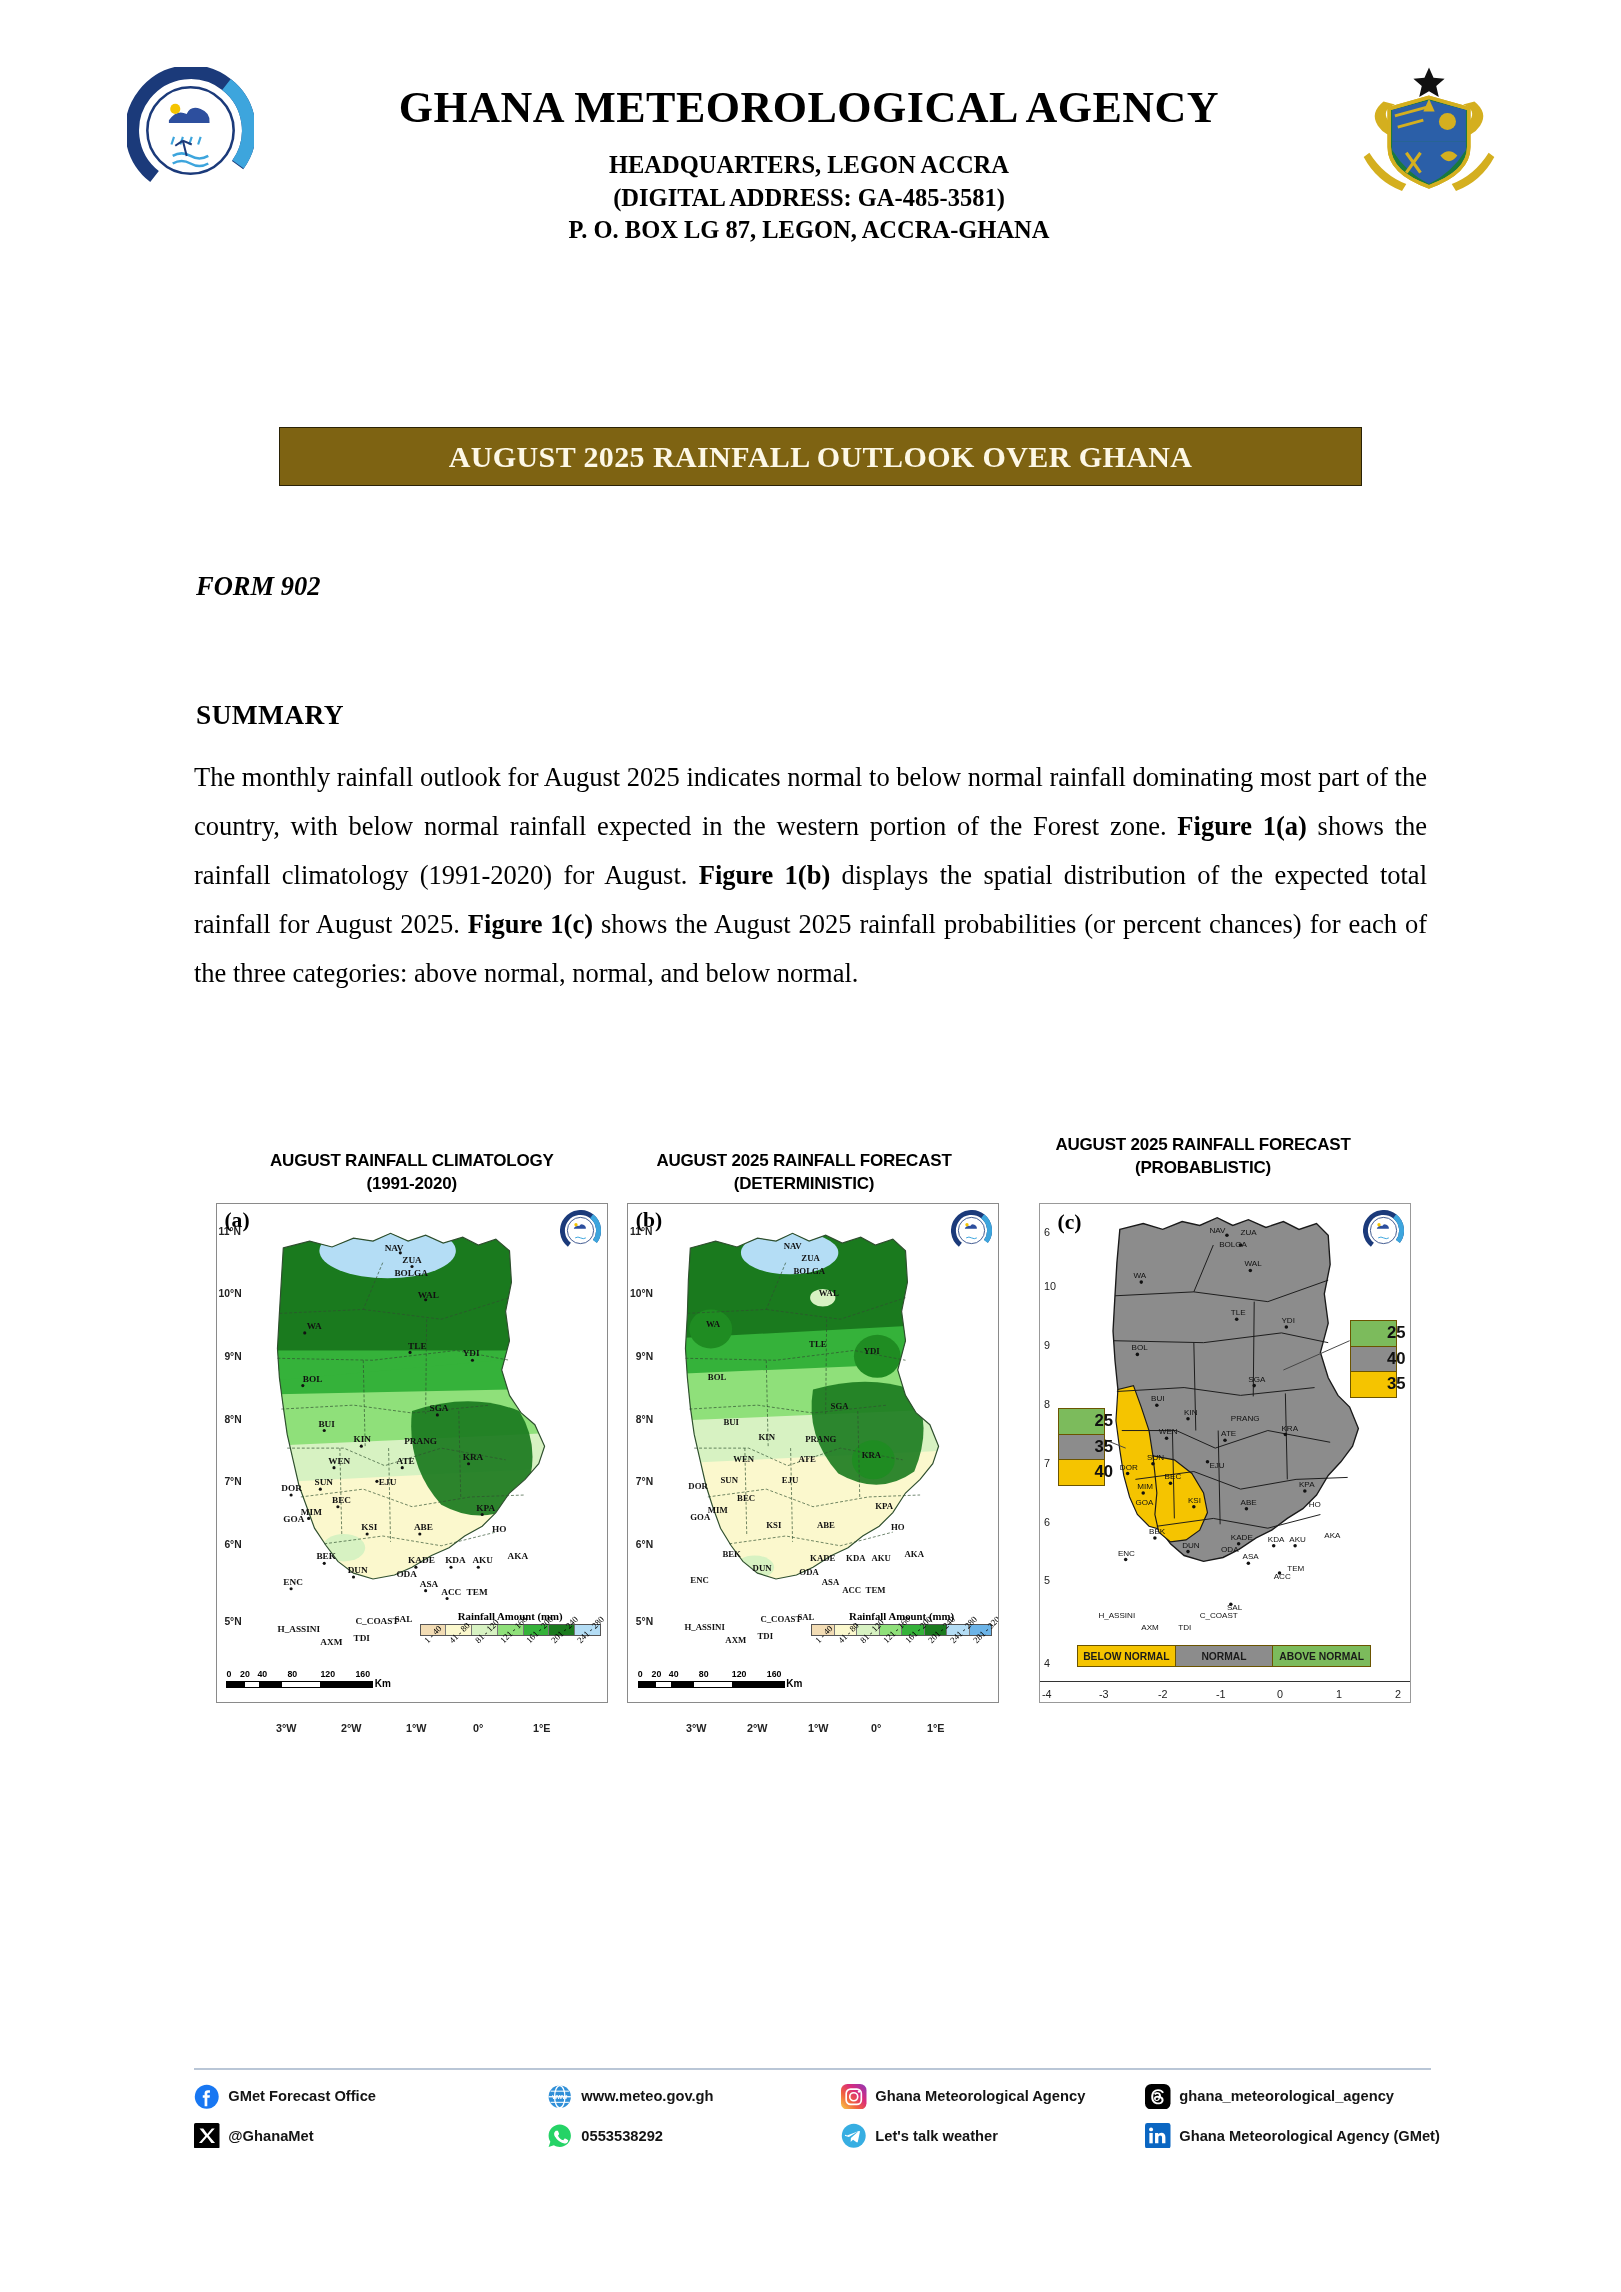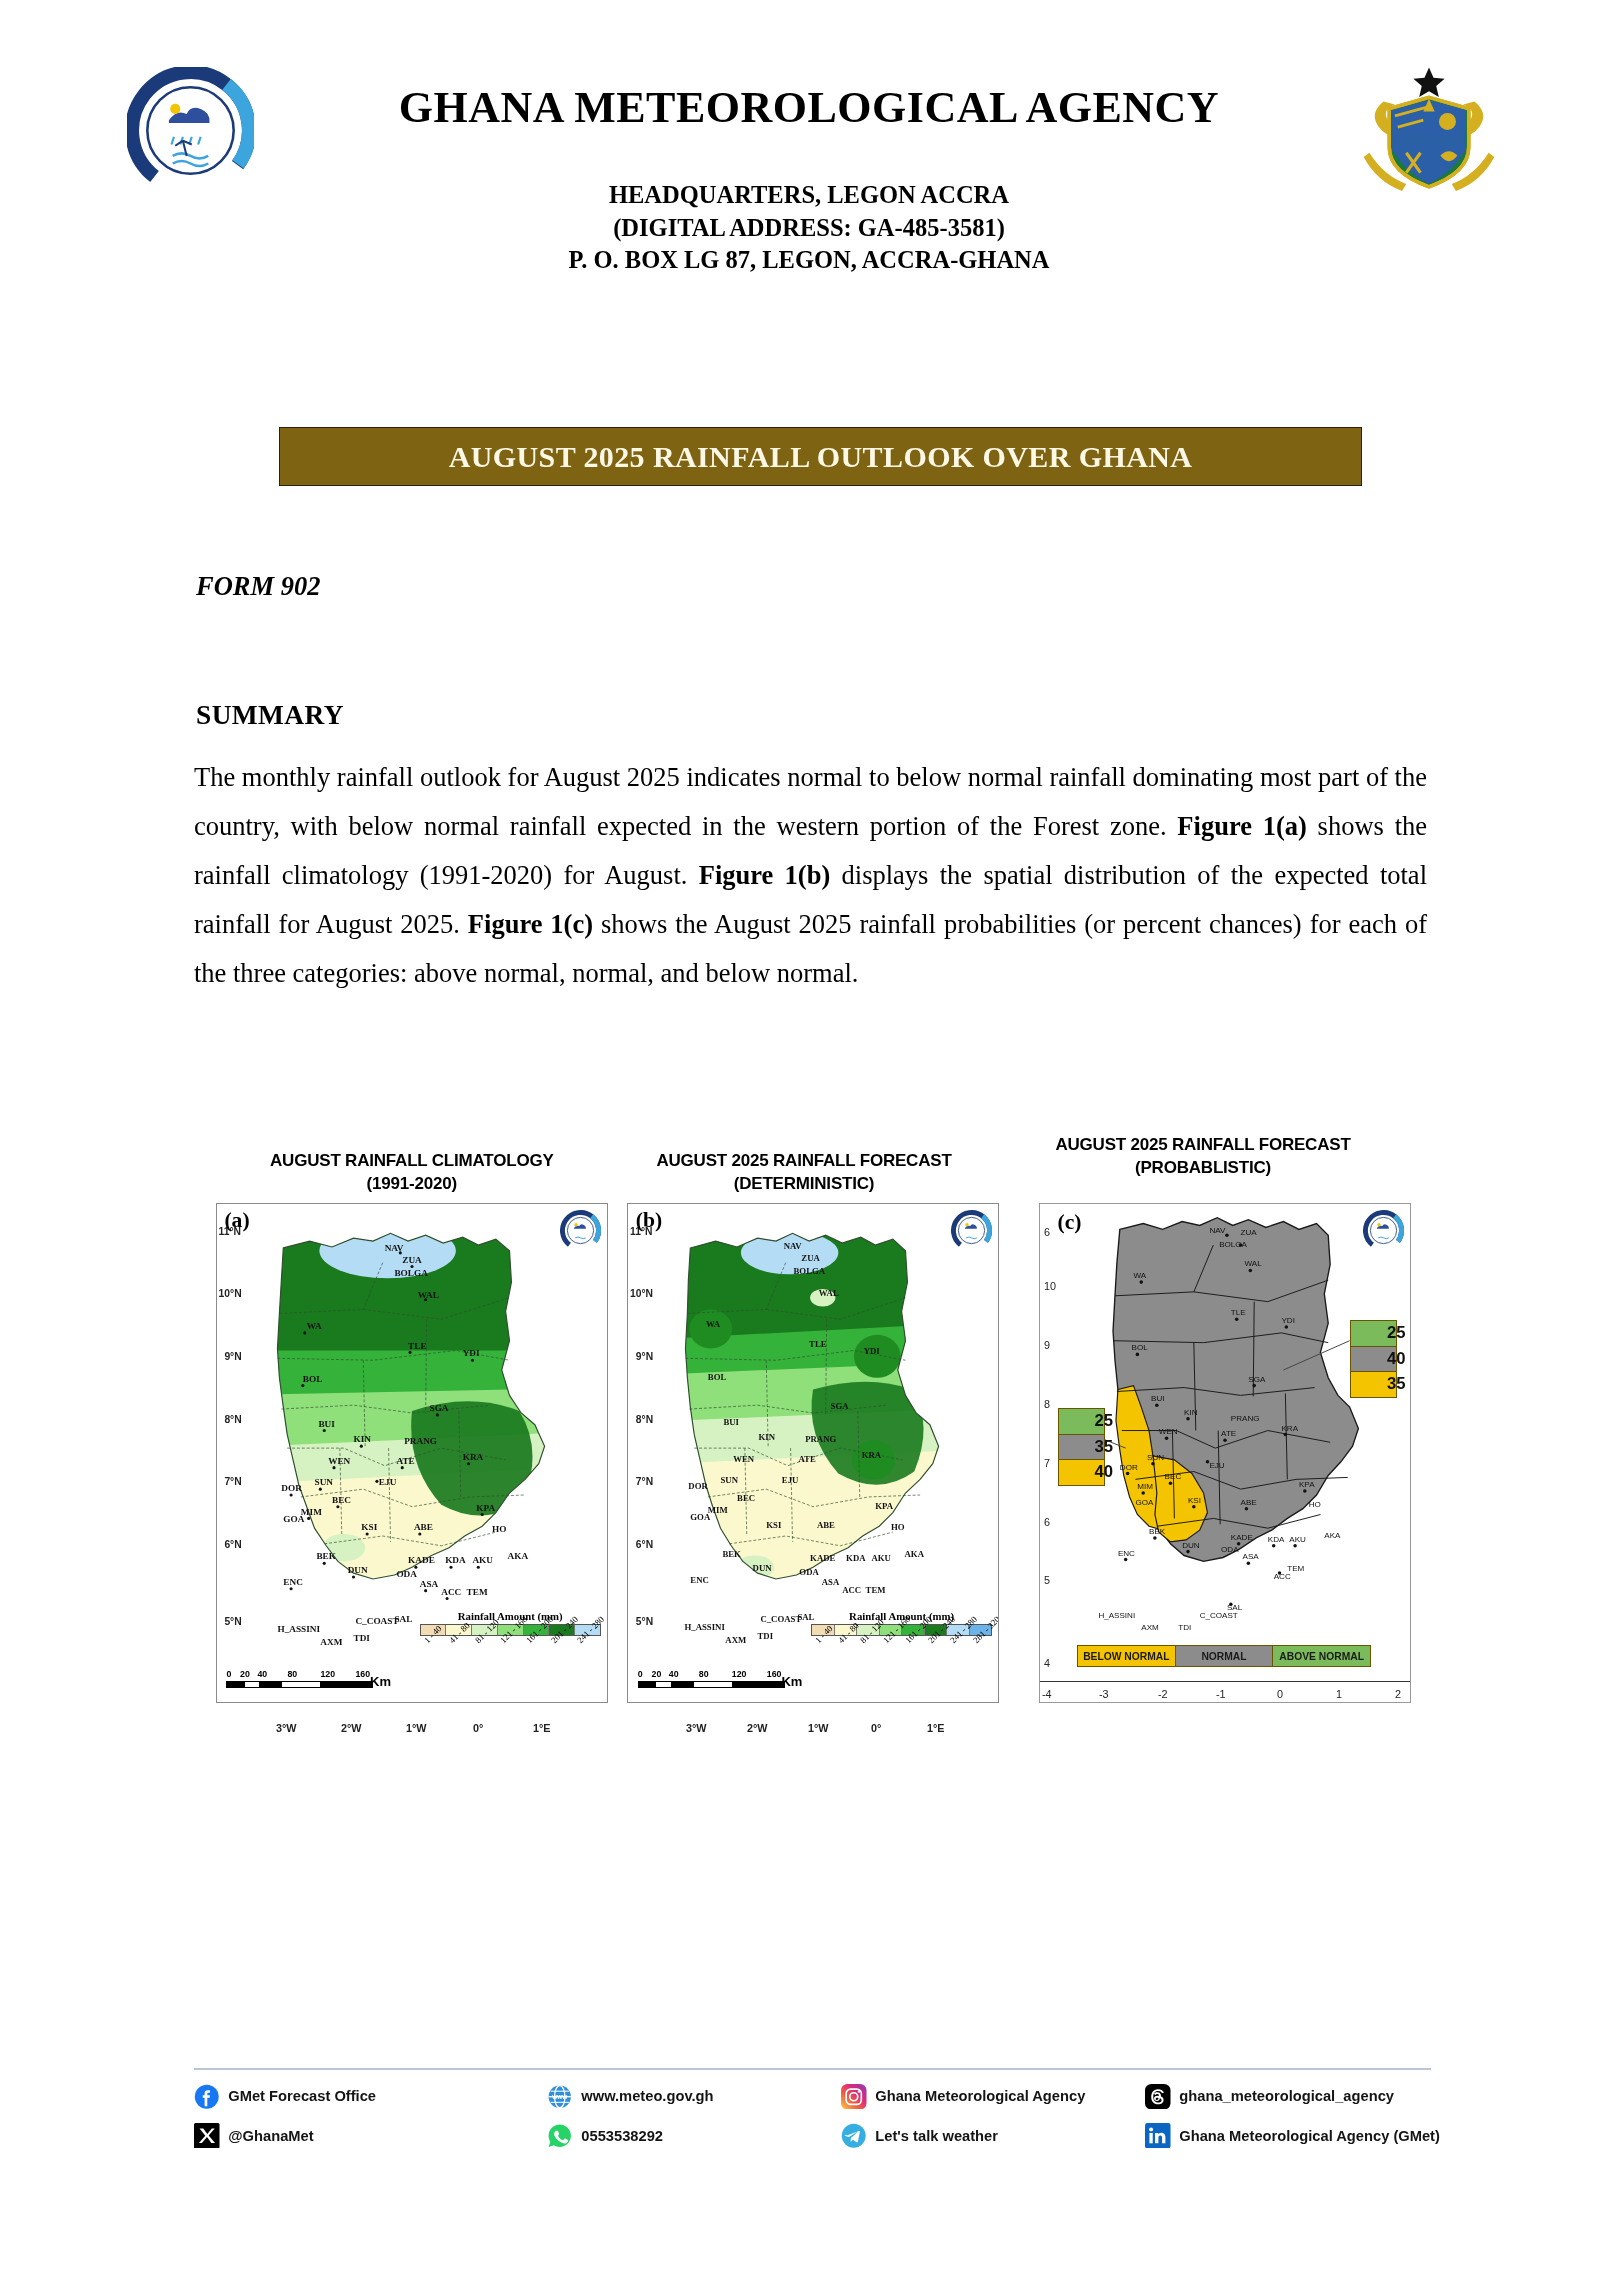--- a/index.html
+++ b/index.html
@@ -7,21 +7,21 @@
   body{width:1621px;height:2293px;position:relative;font-family:"Liberation Serif",serif;color:#000;}
   .page{position:absolute;inset:0;width:1621px;height:2293px;overflow:hidden;background:#fff;}
 
   
   .header{position:absolute;left:0;top:59px;width:1621px;height:225px;}
   .logo-left{position:absolute;left:127px;top:7.8px;width:127px;height:127px;}
   .logo-right{position:absolute;left:1358px;top:0px;width:142px;height:142px;}
   .org-title{position:absolute;left:255px;top:27.4px;width:1108px;text-align:center;
     font-family:"Liberation Serif",serif;font-weight:bold;font-size:44px;letter-spacing:0.5px;line-height:1;}
   .addr{position:absolute;left:255px;top:90px;width:1108px;text-align:center;
-    font-family:"Liberation Serif",serif;font-weight:bold;font-size:24.5px;line-height:1.33;margin-top:30px;}
+    font-family:"Liberation Serif",serif;font-weight:bold;font-size:24.5px;line-height:1.33;}
 
   
   .banner{position:absolute;left:279px;top:427px;width:1083px;height:59px;background:#7e6312;
     border:1px solid #2a2206;box-sizing:border-box;display:flex;align-items:center;justify-content:center;}
   .banner span{color:#fdf8e6;font-family:"Liberation Serif",serif;font-weight:bold;font-size:30px;letter-spacing:0.4px;}
 
   
   .refrow{position:absolute;left:196px;top:508px;width:1229px;height:39px;}
   .ref-left{position:absolute;left:0;top:0;font-style:italic;font-weight:bold;font-size:26.5px;}
   .ref-right{position:absolute;right:0;top:0;font-style:italic;font-weight:bold;font-size:26.5px;}
@@ -62,21 +62,21 @@
   .rl-bar i:last-child{border-right:none;}
   .rl-ticks{position:relative;height:39px;}
   .rl-ticks span{position:absolute;top:2px;font-family:"Liberation Serif",serif;font-size:8.8px;
     transform:rotate(-45deg);transform-origin:left top;white-space:nowrap;}
 
   .scalebar{position:absolute;left:9.8px;bottom:13.7px;width:147px;font-family:"Liberation Sans",sans-serif;font-size:8.8px;font-weight:bold;}
   .sb-nums{position:relative;height:11.8px;}
   .sb-nums span{position:absolute;top:0;}
   .sb-boxes{display:flex;height:7.8px;border:1px solid #000;box-sizing:border-box;}
   .sb-boxes i{display:block;height:100%;}
-  .sb-km{position:absolute;right:-17.6px;bottom:-1px;font-size:13px;}
+  .sb-km{position:absolute;right:-17.6px;bottom:-1px;font-size:10px;}
 
   
   .prob-box{position:absolute;width:45px;border:1px solid #6b5400;z-index:8;background:#fff;}
   .prob-box div{height:24.5px;line-height:24.5px;text-align:center;
     font-family:"Liberation Sans",sans-serif;font-weight:bold;font-size:16.7px;color:#111;border-bottom:1px solid #6b5400;padding-left:36px;}
   .prob-box div:last-child{border-bottom:none;}
   .pb-green{background:#7cbb5c;}
   .pb-grey{background:#8c8c8c;}
   .pb-gold{background:#f5c400;}
 

